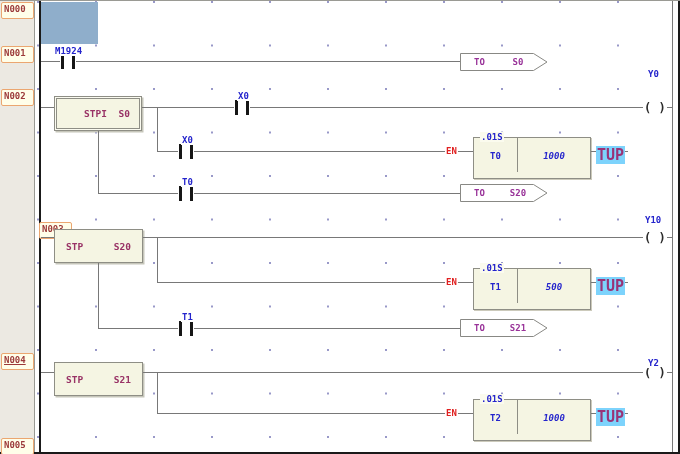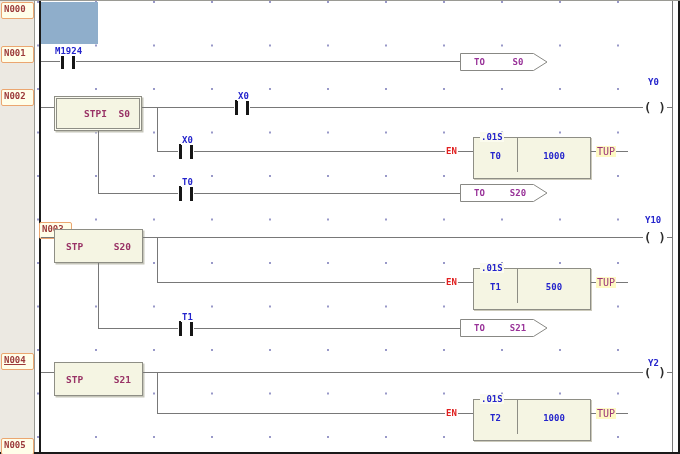--- a/index.html
+++ b/index.html
@@ -40,23 +40,23 @@
   .pent{position:absolute;width:88px;height:18px;}
   .pent svg{position:absolute;left:0;top:0;}
   .pent .op{position:absolute;left:14px;top:4px;font-size:9px;font-weight:bold;color:#993399;}
   .pent .arg{position:absolute;left:42px;top:4px;width:32px;text-align:center;font-size:9px;font-weight:bold;color:#993399;}
   
   .timer{position:absolute;width:118px;height:42px;background:#F5F5E3;border:1px solid #8E8E85;
          box-sizing:border-box;box-shadow:1px 1px 0 #cccabb;}
   .timer .tdiv{position:absolute;left:43px;top:0;width:1px;height:34px;background:#8E8E85;}
   .timer .base{position:absolute;left:6px;top:-6px;font-size:9px;font-weight:bold;color:#2424CC;background:#FBFBEE;padding:0 1px;}
   .timer .tname{position:absolute;left:0;top:13px;width:43px;text-align:center;font-size:9px;font-weight:bold;color:#2424CC;}
-  .timer .preset{position:absolute;left:44px;top:13px;width:72px;text-align:center;font-size:9px;font-weight:bold;color:#2424CC;}
+  .timer .preset{position:absolute;left:44px;top:13px;width:72px;text-align:center;font-size:9px;font-weight:bold;color:#2424CC;font-style:italic;}
   .en{position:absolute;font-size:9px;font-weight:bold;color:#E02020;background:#fff;padding:0 1px;}
-  .tup{position:absolute;font-size:10px;font-weight:normal;color:#993377;background:#fef9c3;padding:0 1px;}
+  .tup{position:absolute;font-size:15px;font-weight:bold;color:#993377;background:#7dd3fc;padding:0 1px;}
 </style>
 </head>
 <body>
 
 <div class="canvas">
 
   <div class="grid"></div>
   <div class="sidebar"></div>
   <div class="rail"></div>
   <div class="bus"></div>
@@ -86,21 +86,21 @@
   <div class="wh" style="left:41px;top:106px;width:13px;"></div>
   <div class="opbox dbl" style="left:54px;top:95px;width:88px;height:35px;padding-left:29px;">
     <span>STPI</span>
     <span>S0</span>
   </div>
   <div class="wh" style="left:142px;top:106px;width:92px;"></div>
   <div class="wh" style="left:250px;top:106px;width:422px;"></div>
   <div class="contact" style="left:234px;top:99px;"></div>
   <div class="dlabel" style="left:237px;top:90px;">X0</div>
   <div class="coil" style="left:643px;top:100px;">( )</div>
-  <div class="dlabel" style="left:647px;top:76px;">Y0</div>
+  <div class="dlabel" style="left:647px;top:68px;">Y0</div>
 
   <div class="wv" style="left:157px;top:106px;height:44px;"></div>
   <div class="wh" style="left:157px;top:150px;width:316px;"></div>
   <div class="contact" style="left:178px;top:143px;"></div>
   <div class="dlabel" style="left:181px;top:134px;">X0</div>
   <div class="en" style="left:445px;top:145px;">EN</div>
   <div class="timer" style="left:473px;top:136px;">
     <span class="tdiv"></span>
     <span class="base">.01S</span>
     <span class="tname">T0</span>

